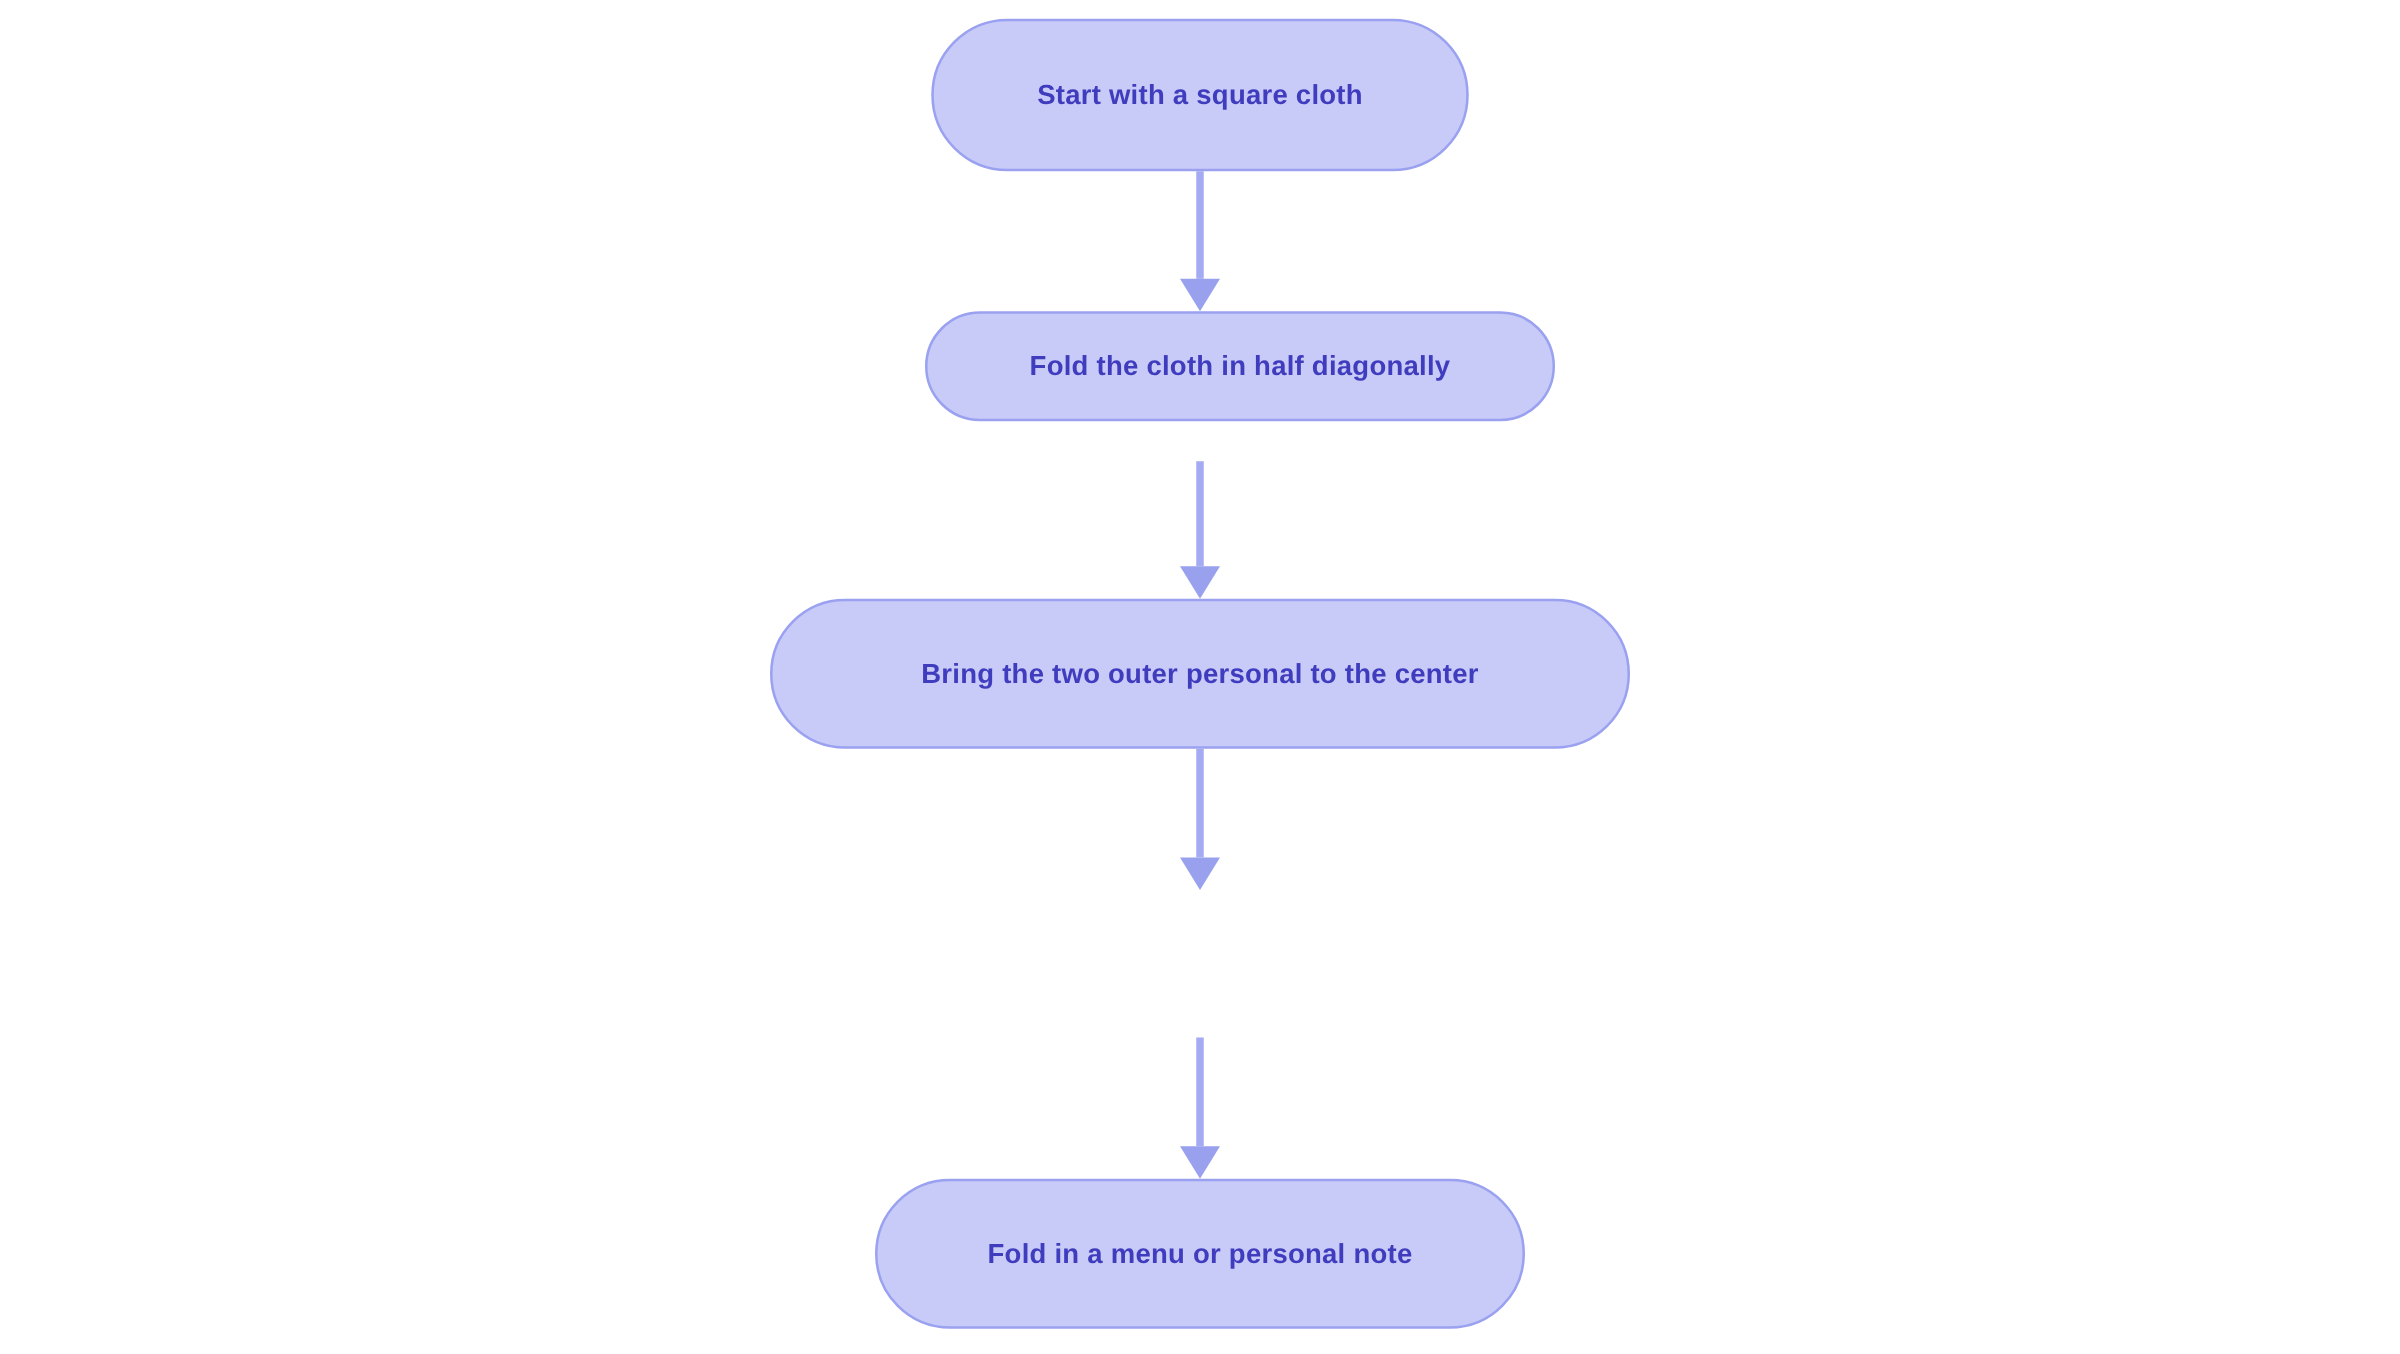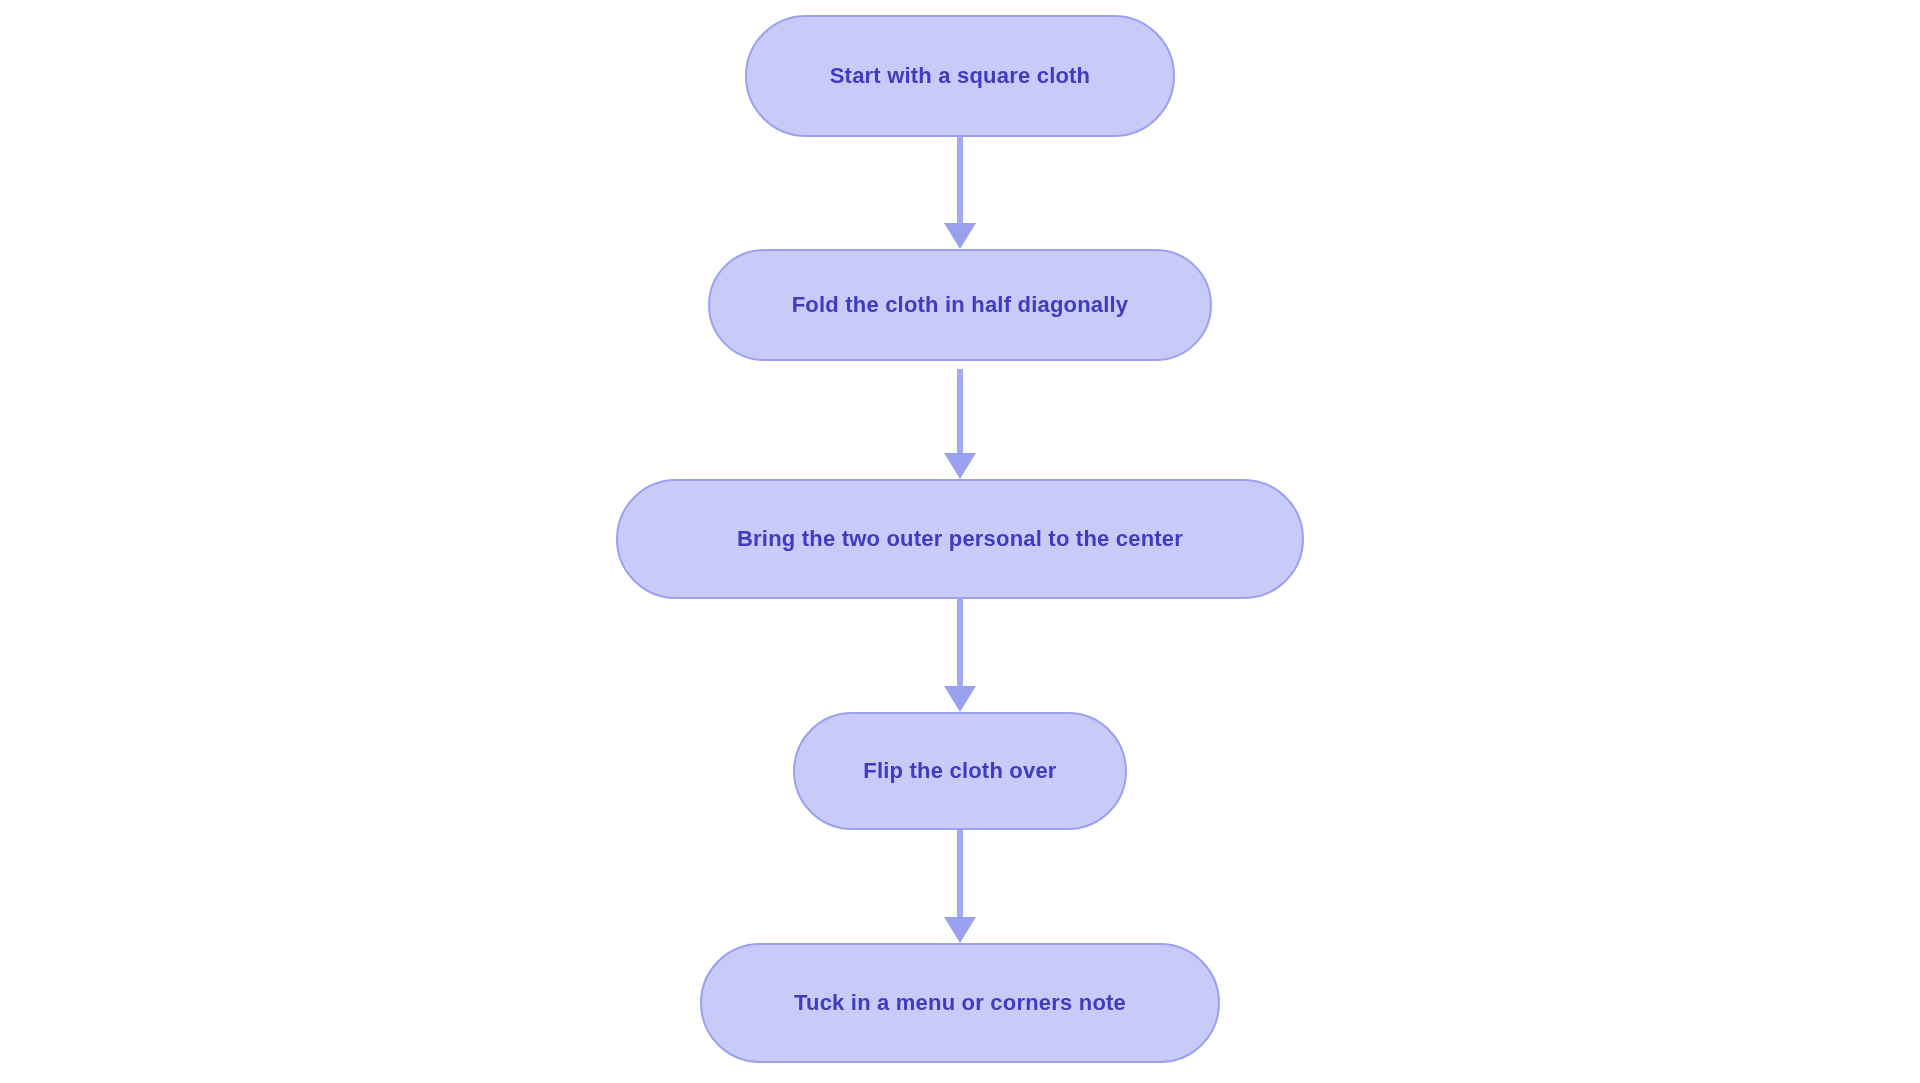--- a/index.html
+++ b/index.html
@@ -25,21 +25,21 @@
     display: flex;
     align-items: center;
     justify-content: center;
     text-align: center;
     color: var(--node-text, #3f3cbe);
     font-size: 22px;
     letter-spacing: 0.2px;
     font-weight: bold;
   }
   .n1 { left: 745px; top: 15px;  width: 430px; height: 122px; }
-  .n2 { left: 708px; top: 249px; width: 504px; height: 112px; }
+  .n2 { left: 740px; top: 249px; width: 504px; height: 88px; }
   .n3 { left: 616px; top: 479px; width: 688px; height: 120px; }
   .n4 { left: 793px; top: 712px; width: 334px; height: 118px; }
   .n5 { left: 700px; top: 943px; width: 520px; height: 120px; }
 
   .arrow-line {
     position: absolute;
     left: 957px;
     width: 6px;
     background: var(--arrow-line, #a4abf3);
   }
@@ -81,24 +81,21 @@
   <div class="arrow-line al2"></div>
   <div class="arrow-head ah2"></div>
 
   <div class="node n3">
     <span>Bring the two outer personal to the center</span>
   </div>
 
   <div class="arrow-line al3"></div>
   <div class="arrow-head ah3"></div>
 
-  <div class="node n4">
-    <span>Flip the cloth over</span>
-  </div>
 
   <div class="arrow-line al4"></div>
   <div class="arrow-head ah4"></div>
 
   <div class="node n5">
-    <span>Tuck in a menu or corners note</span>
+    <span>Fold in a menu or personal note</span>
   </div>
 
 </div>
 
 </body></html>

